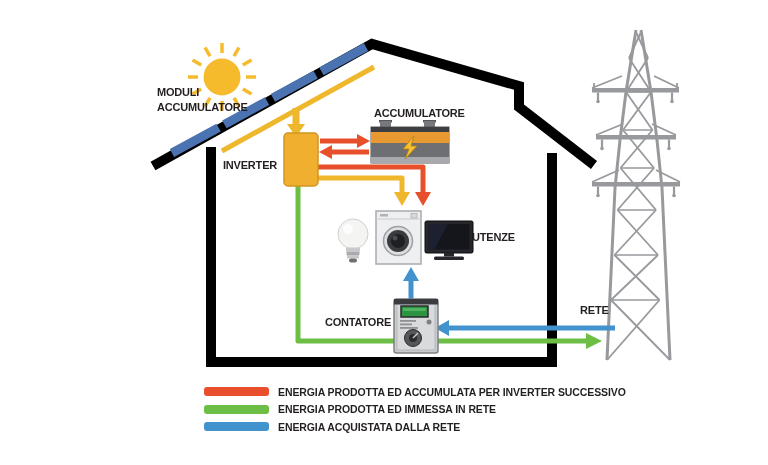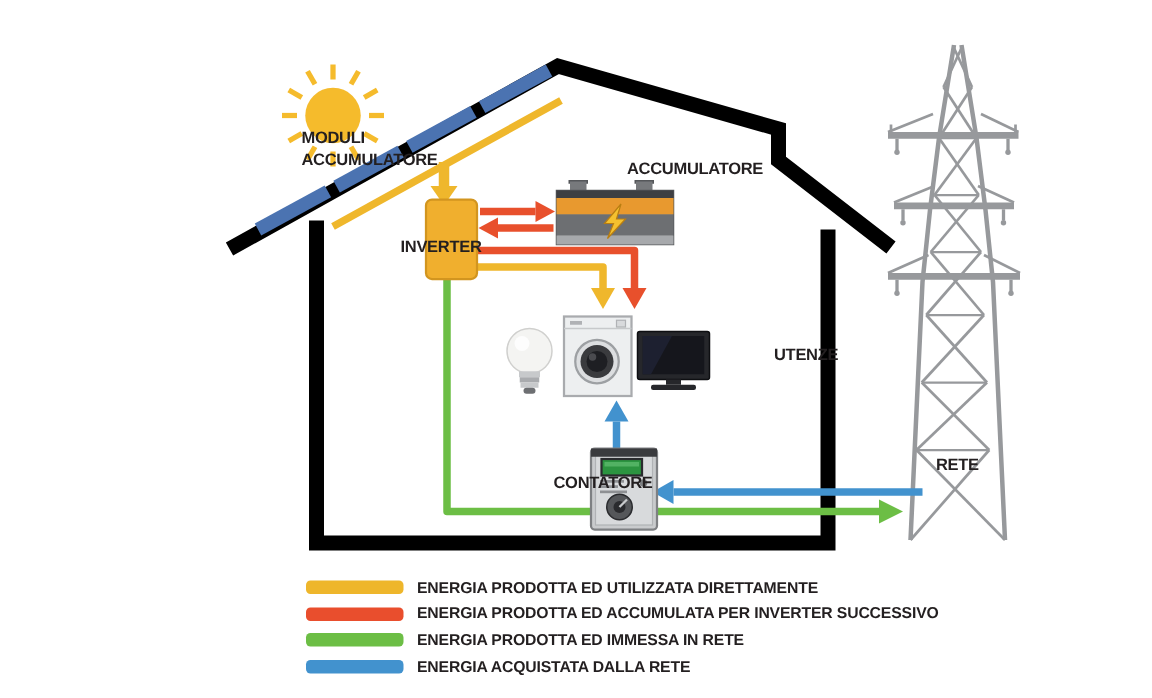--- a/index.html
+++ b/index.html
@@ -1,20 +1,20 @@
 <!DOCTYPE html>
 <html><head>
 <meta charset="utf-8">
 <style>
   html,body{margin:0;padding:0;background:#ffffff;}
   #stage{position:relative;width:768px;height:465px;background:#ffffff;overflow:hidden;
          font-family:"Liberation Sans","DejaVu Sans",sans-serif;}
   #diagram-svg{position:absolute;left:0;top:0;}
   .label{position:absolute;font-weight:bold;color:#231F20;font-size:11px;
-         letter-spacing:-0.2px;line-height:14px;white-space:nowrap;margin-left:44px;}
+         letter-spacing:-0.2px;line-height:14px;white-space:nowrap;}
   .legend{position:absolute;left:204px;top:383px;}
   .legend-row{display:flex;align-items:center;height:17.6px;}
   .swatch{width:65px;height:9px;border-radius:3px;margin-right:9px;flex:none;background:#ccc;}
   .legend-label{font-size:10.5px;font-weight:bold;color:#231F20;letter-spacing:-0.1px;
                 line-height:10px;white-space:nowrap;}
 </style>
 </head>
 <body>
 
 <div id="stage">
@@ -214,24 +214,20 @@
   <div class="label" style="left:157px;top:85px;">MODULI</div>
   <div class="label" style="left:157px;top:100px;">ACCUMULATORE</div>
   <div class="label" style="left:223px;top:158px;">INVERTER</div>
   <div class="label" style="left:374px;top:106px;">ACCUMULATORE</div>
   <div class="label" style="left:472px;top:230px;">UTENZE</div>
   <div class="label" style="left:325px;top:315px;">CONTATORE</div>
   <div class="label" style="left:580px;top:303px;">RETE</div>
 
   <div class="legend">
     <div class="legend-row">
-      <span class="swatch" style="background: rgb(238, 182, 43);"></span>
-      <span class="legend-label">ENERGIA PRODOTTA ED UTILIZZATA DIRETTAMENTE</span>
-    </div>
-    <div class="legend-row">
       <span class="swatch" style="background: rgb(233, 78, 45);"></span>
       <span class="legend-label">ENERGIA PRODOTTA ED ACCUMULATA PER INVERTER SUCCESSIVO</span>
     </div>
     <div class="legend-row">
       <span class="swatch" style="background: rgb(108, 190, 69);"></span>
       <span class="legend-label">ENERGIA PRODOTTA ED IMMESSA IN RETE</span>
     </div>
     <div class="legend-row">
       <span class="swatch" style="background: rgb(66, 146, 206);"></span>
       <span class="legend-label">ENERGIA ACQUISTATA DALLA RETE</span>

